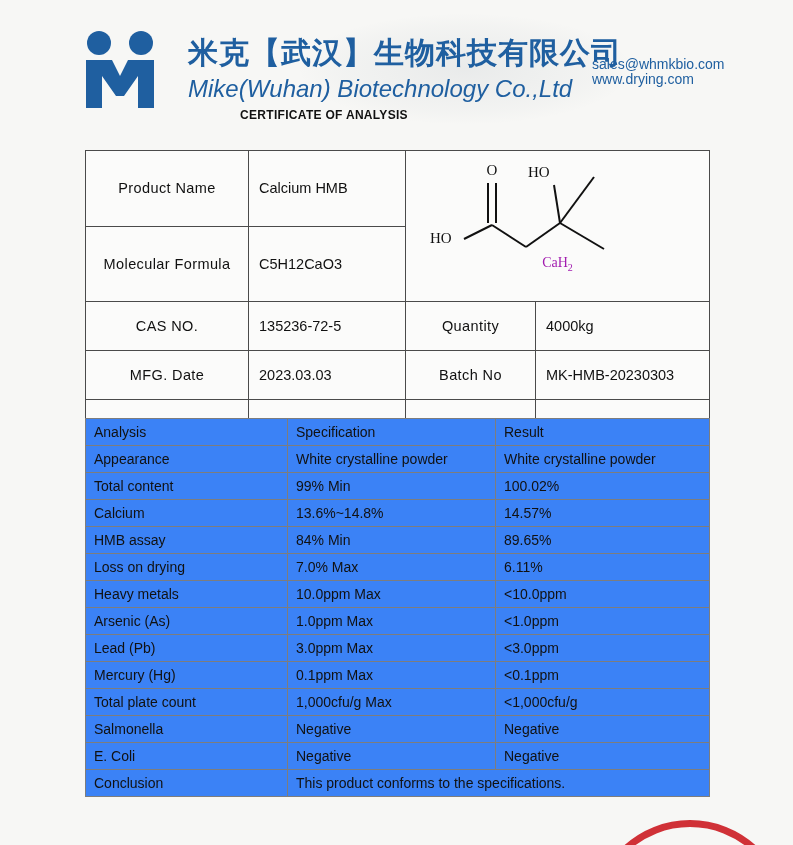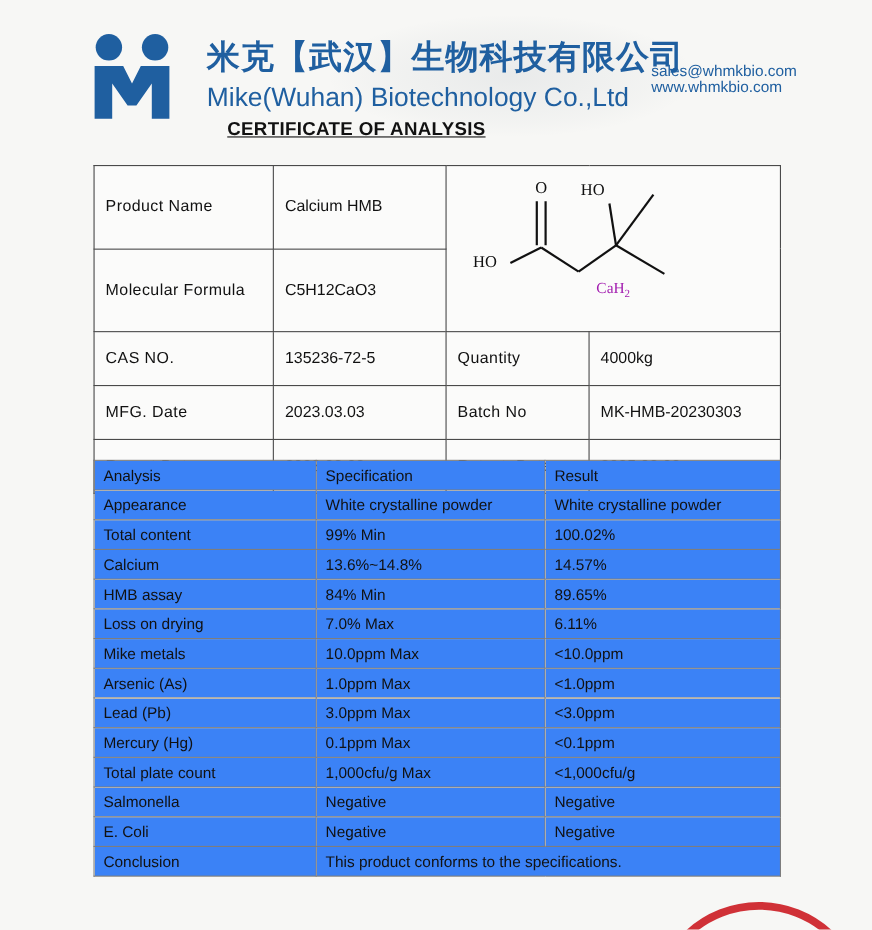--- a/index.html
+++ b/index.html
@@ -42,58 +42,58 @@
     line-height: 38px;
     white-space: nowrap;
     font-family: "DejaVu Sans", sans-serif;
   }
   .company-en {
     font-size: 24px;
     color: #1f5fa0;
     line-height: 31px;
     white-space: nowrap;
     margin-top: 1px;
+    font-style: italic;
   }
   .contact-block {
     position: absolute;
     left: 592px; top: 33px;
     color: #1f5fa0;
     font-size: 14px;
     line-height: 15px;
   }
 
   
   .doc-title {
     position: absolute;
     left: 0; top: 108px;
     width: 648px;
     text-align: center;
-    font-size: 17px;
+    font-size: 12px;
     font-weight: bold;
     letter-spacing: 0.3px;
-    text-decoration: underline;
   }
 
   
   .table-top {
     position: absolute;
     left: 85px; top: 150px;
     width: 624px;
     border-collapse: collapse;
     table-layout: fixed;
     font-size: 14.5px;
   }
   .table-top td {
     border: 1px solid #4a4a4a;
     padding: 6px 10px;
     vertical-align: middle;
     height: 36px;
     background: #fbfbfa;
   }
-  .table-top .lbl { letter-spacing: 0.4px; }
+  .table-top .lbl { letter-spacing: 0.4px; text-align: center; }
   .struct-cell {
     padding: 0 !important;
     text-align: center;
     vertical-align: middle;
   }
 
   
   .struct-wrap {
     position: relative;
     width: 100%;
@@ -167,21 +167,21 @@
     </svg>
   </div>
 
   <div class="company-block">
     <div class="company-cn">米克【武汉】生物科技有限公司</div>
     <div class="company-en">Mike(Wuhan) Biotechnology Co.,Ltd</div>
   </div>
 
   <div class="contact-block">
     <div>sales@whmkbio.com</div>
-    <div>www.whmkbio.com</div>
+    <div>www.drying.com</div>
   </div>
 </div>
 
 <div class="doc-title">CERTIFICATE OF ANALYSIS</div>
 
 <table class="table-top">
   <colgroup>
     <col style="width:163px">
     <col style="width:157px">
     <col style="width:130px">
@@ -273,21 +273,21 @@
       <td>HMB assay</td>
       <td>84% Min</td>
       <td>89.65%</td>
     </tr>
     <tr>
       <td>Loss on drying</td>
       <td>7.0% Max</td>
       <td>6.11%</td>
     </tr>
     <tr>
-      <td>Mike metals</td>
+      <td>Heavy metals</td>
       <td>10.0ppm Max</td>
       <td>&lt;10.0ppm</td>
     </tr>
     <tr>
       <td>Arsenic (As)</td>
       <td>1.0ppm Max</td>
       <td>&lt;1.0ppm</td>
     </tr>
     <tr>
       <td>Lead (Pb)</td>

